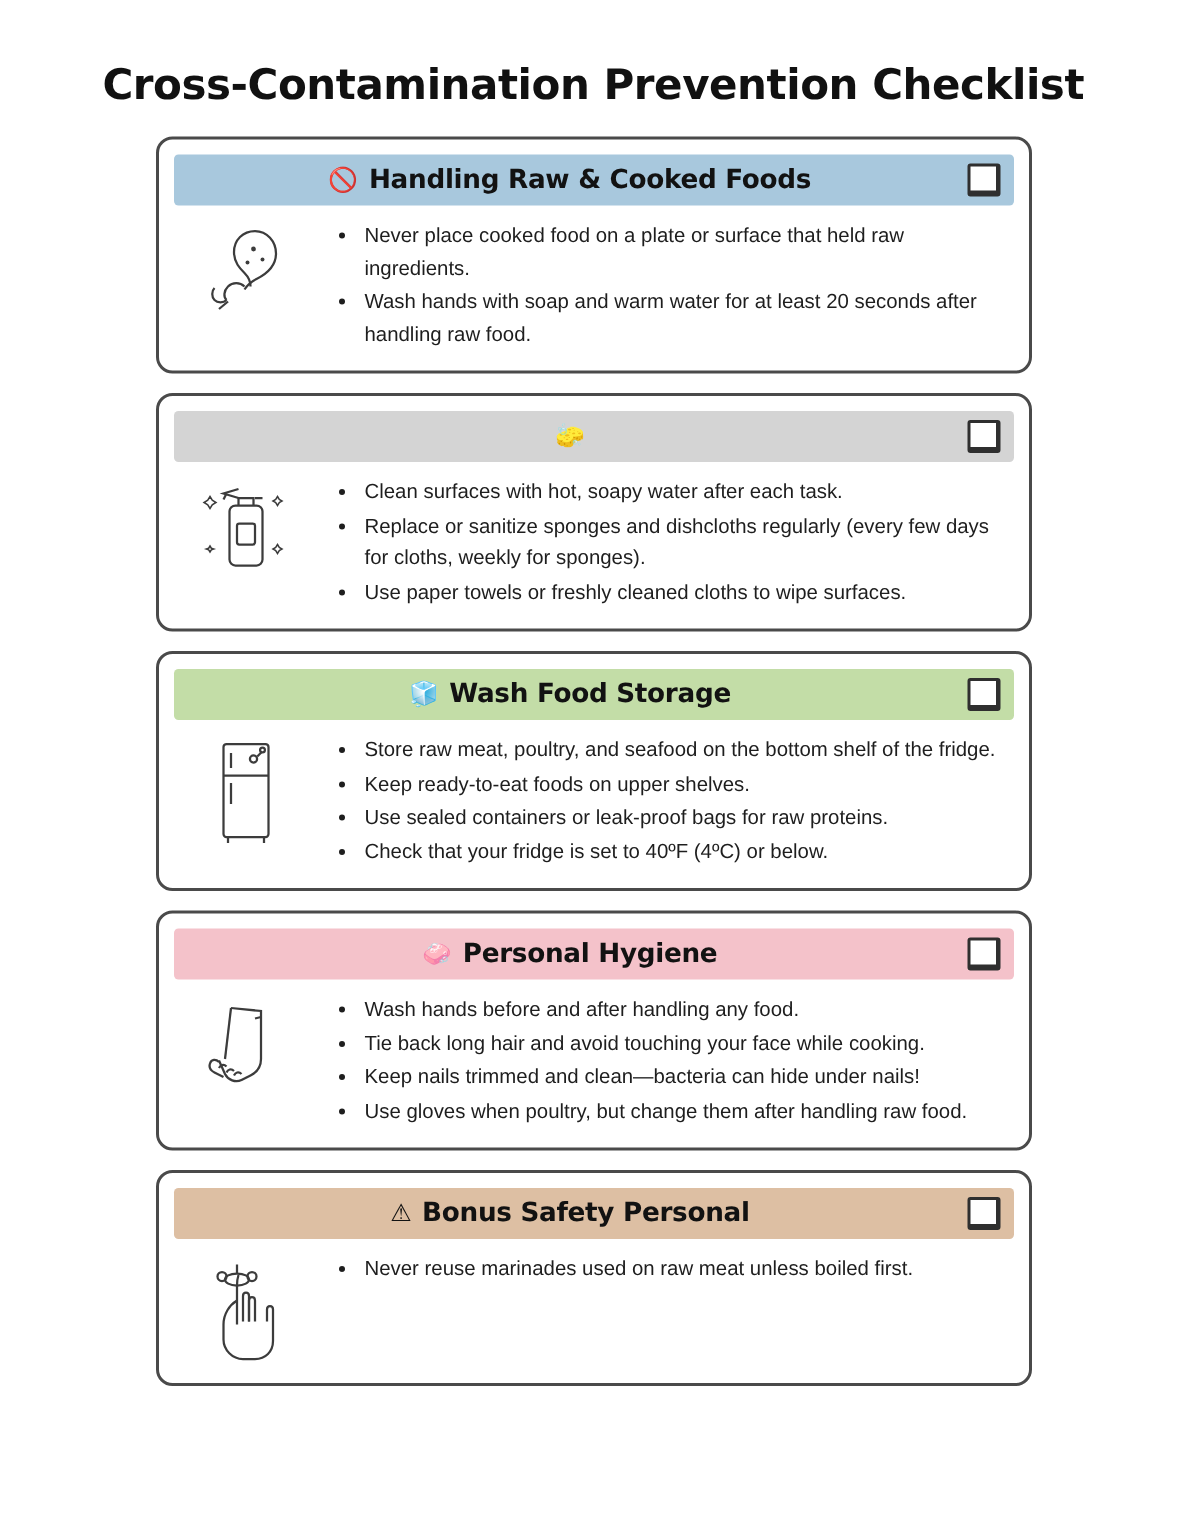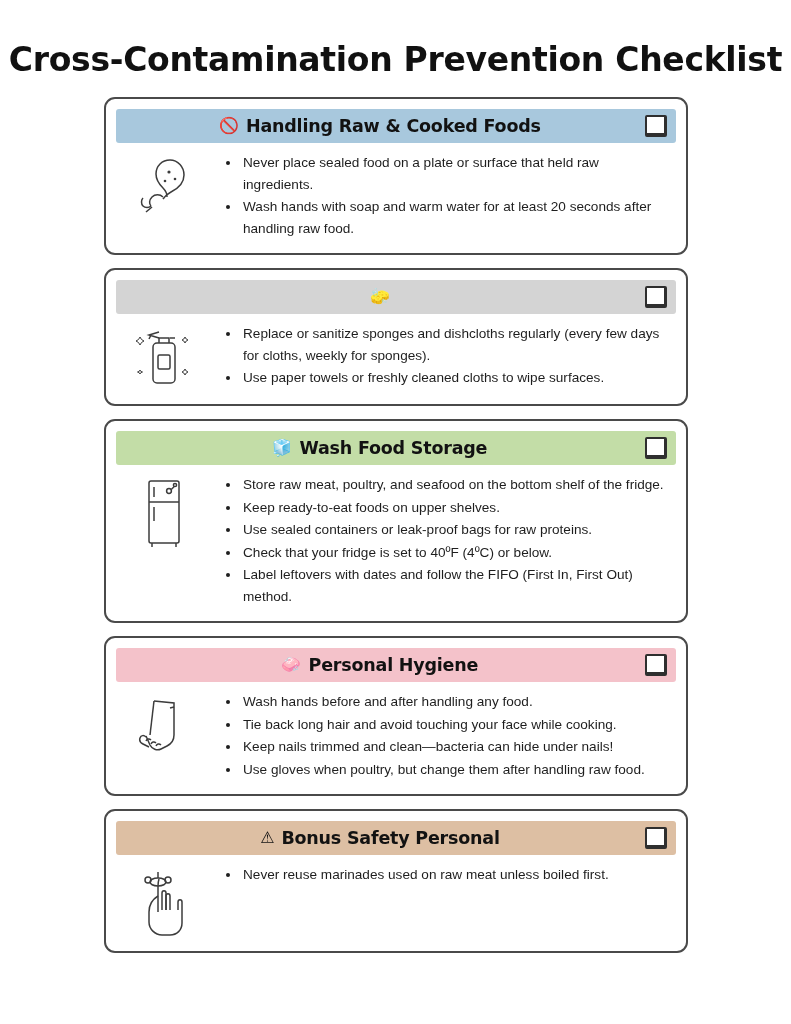--- a/index.html
+++ b/index.html
@@ -16,21 +16,21 @@
   }
   .page {
     width: 791px;
     height: 1024px;
     box-sizing: border-box;
     padding: 0;
     position: relative;
   }
   .page-title {
     text-align: center;
-    font-size: 33px;
+    font-size: 28px;
     font-weight: bold;
     letter-spacing: -0.3px;
     color: #111111;
     margin: 40px 0 18px 0;
     font-family: "DejaVu Sans", sans-serif;
   }
   .cards {
     display: flex;
     flex-direction: column;
     gap: 13px;
@@ -149,21 +149,21 @@
             <path d="M34 6c-8 0-14 6-14 14 0 7 4 11 7 14 3 3 4 6 4 9"></path>
             <path d="M27 43c-3-3-8-3-11 0-3 3-3 7-1 9"></path>
             <path d="M15 52c-2 2-6 2-8 0-2-2-2-6 0-8"></path>
             <path d="M16 53l-6 5"></path>
             <circle cx="33" cy="18" r="1.6" fill="#3c3c3c" stroke="none"></circle>
             <circle cx="39" cy="25" r="1.3" fill="#3c3c3c" stroke="none"></circle>
             <circle cx="29" cy="27" r="1.3" fill="#3c3c3c" stroke="none"></circle>
           </svg>
         </div>
         <ul class="bullets">
-          <li>Never place sealed food on a plate or surface that held raw ingredients.</li>
+          <li>Never place cooked food on a plate or surface that held raw ingredients.</li>
           <li>Wash hands with soap and warm water for at least 20 seconds after handling raw food.</li>
         </ul>
       </div>
     </div>
 
     <div class="card">
       <div class="card-header" style="background:#d4d4d4">
         <div class="htitle">
           <span class="hemoji">🧽</span>
         </div>
@@ -178,20 +178,21 @@
             <path d="M26 13l-10-3 10-3"></path>
             <path d="M18 10l-2 4"></path>
             <path d="M37 13h5"></path>
             <path d="M7 12l1.5 2.5L11 16l-2.5 1.5L7 20l-1.5-2.5L3 16l2.5-1.5z" stroke-width="1"></path>
             <path d="M52 12l1.2 2L55 15l-1.8 1L52 18l-1.2-2L49 15l1.8-1z" stroke-width="1"></path>
             <path d="M52 44l1.2 2L55 47l-1.8 1L52 50l-1.2-2L49 47l1.8-1z" stroke-width="1"></path>
             <path d="M7 45l.9 1.5L9.5 47l-1.6.6L7 49l-.9-1.4L4.5 47l1.6-.5z" stroke-width="1"></path>
           </svg>
         </div>
         <ul class="bullets">
+          <li>Clean surfaces with hot, soapy water after each task.</li>
           <li>Replace or sanitize sponges and dishcloths regularly (every few days for cloths, weekly for sponges).</li>
           <li>Use paper towels or freshly cleaned cloths to wipe surfaces.</li>
         </ul>
       </div>
     </div>
 
     <div class="card">
       <div class="card-header" style="background:#c3dda7">
         <div class="htitle">
           <span class="hemoji">🧊</span>
@@ -211,21 +212,20 @@
             <circle cx="28" cy="15" r="2.4"></circle>
             <path d="M30.5 13.3l3-3"></path>
             <circle cx="34" cy="9" r="1.6"></circle>
           </svg>
         </div>
         <ul class="bullets">
           <li>Store raw meat, poultry, and seafood on the bottom shelf of the fridge.</li>
           <li>Keep ready-to-eat foods on upper shelves.</li>
           <li>Use sealed containers or leak-proof bags for raw proteins.</li>
           <li>Check that your fridge is set to 40ºF (4ºC) or below.</li>
-          <li>Label leftovers with dates and follow the FIFO (First In, First Out) method.</li>
         </ul>
       </div>
     </div>
 
     <div class="card">
       <div class="card-header" style="background:#f4c2ca">
         <div class="htitle">
           <span class="hemoji">🧼</span>
           <span>Personal Hygiene</span>
         </div>

